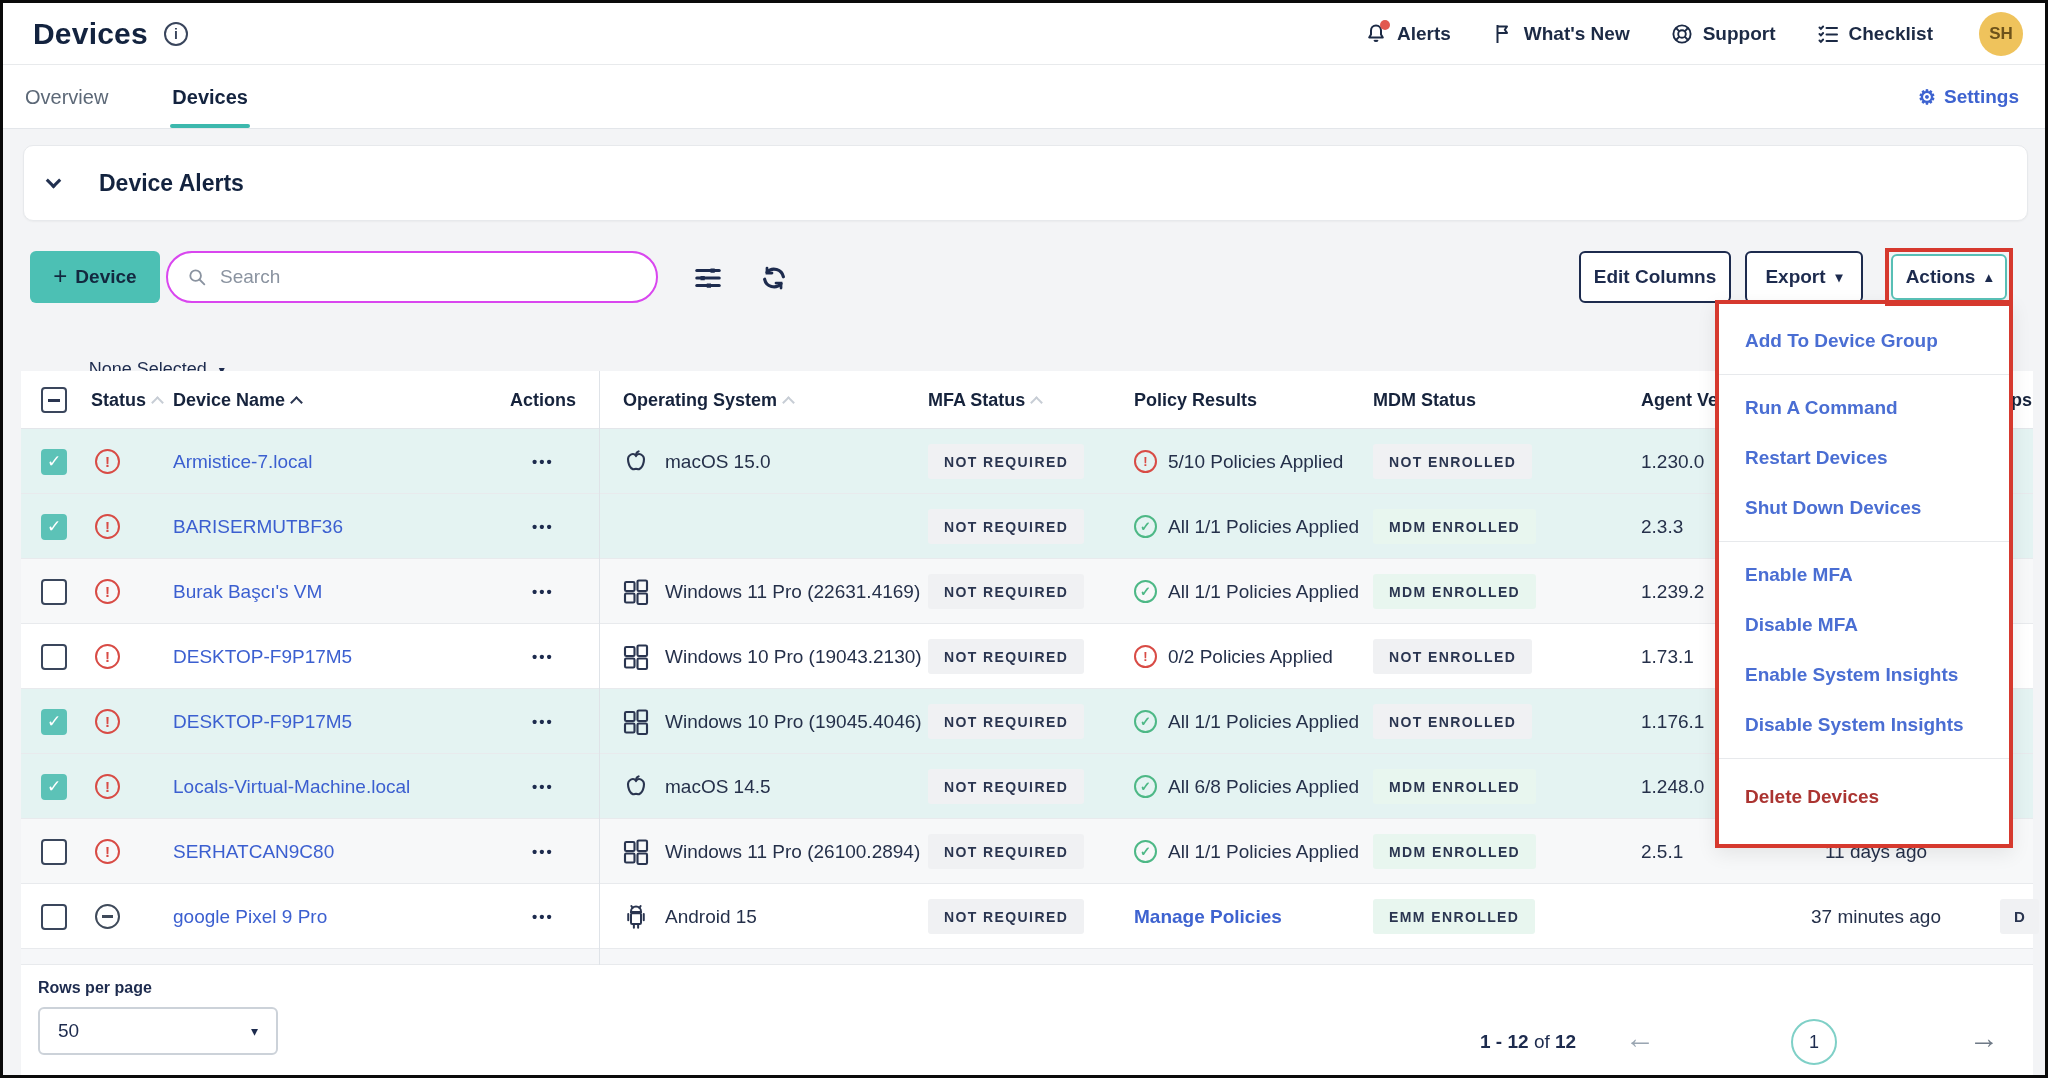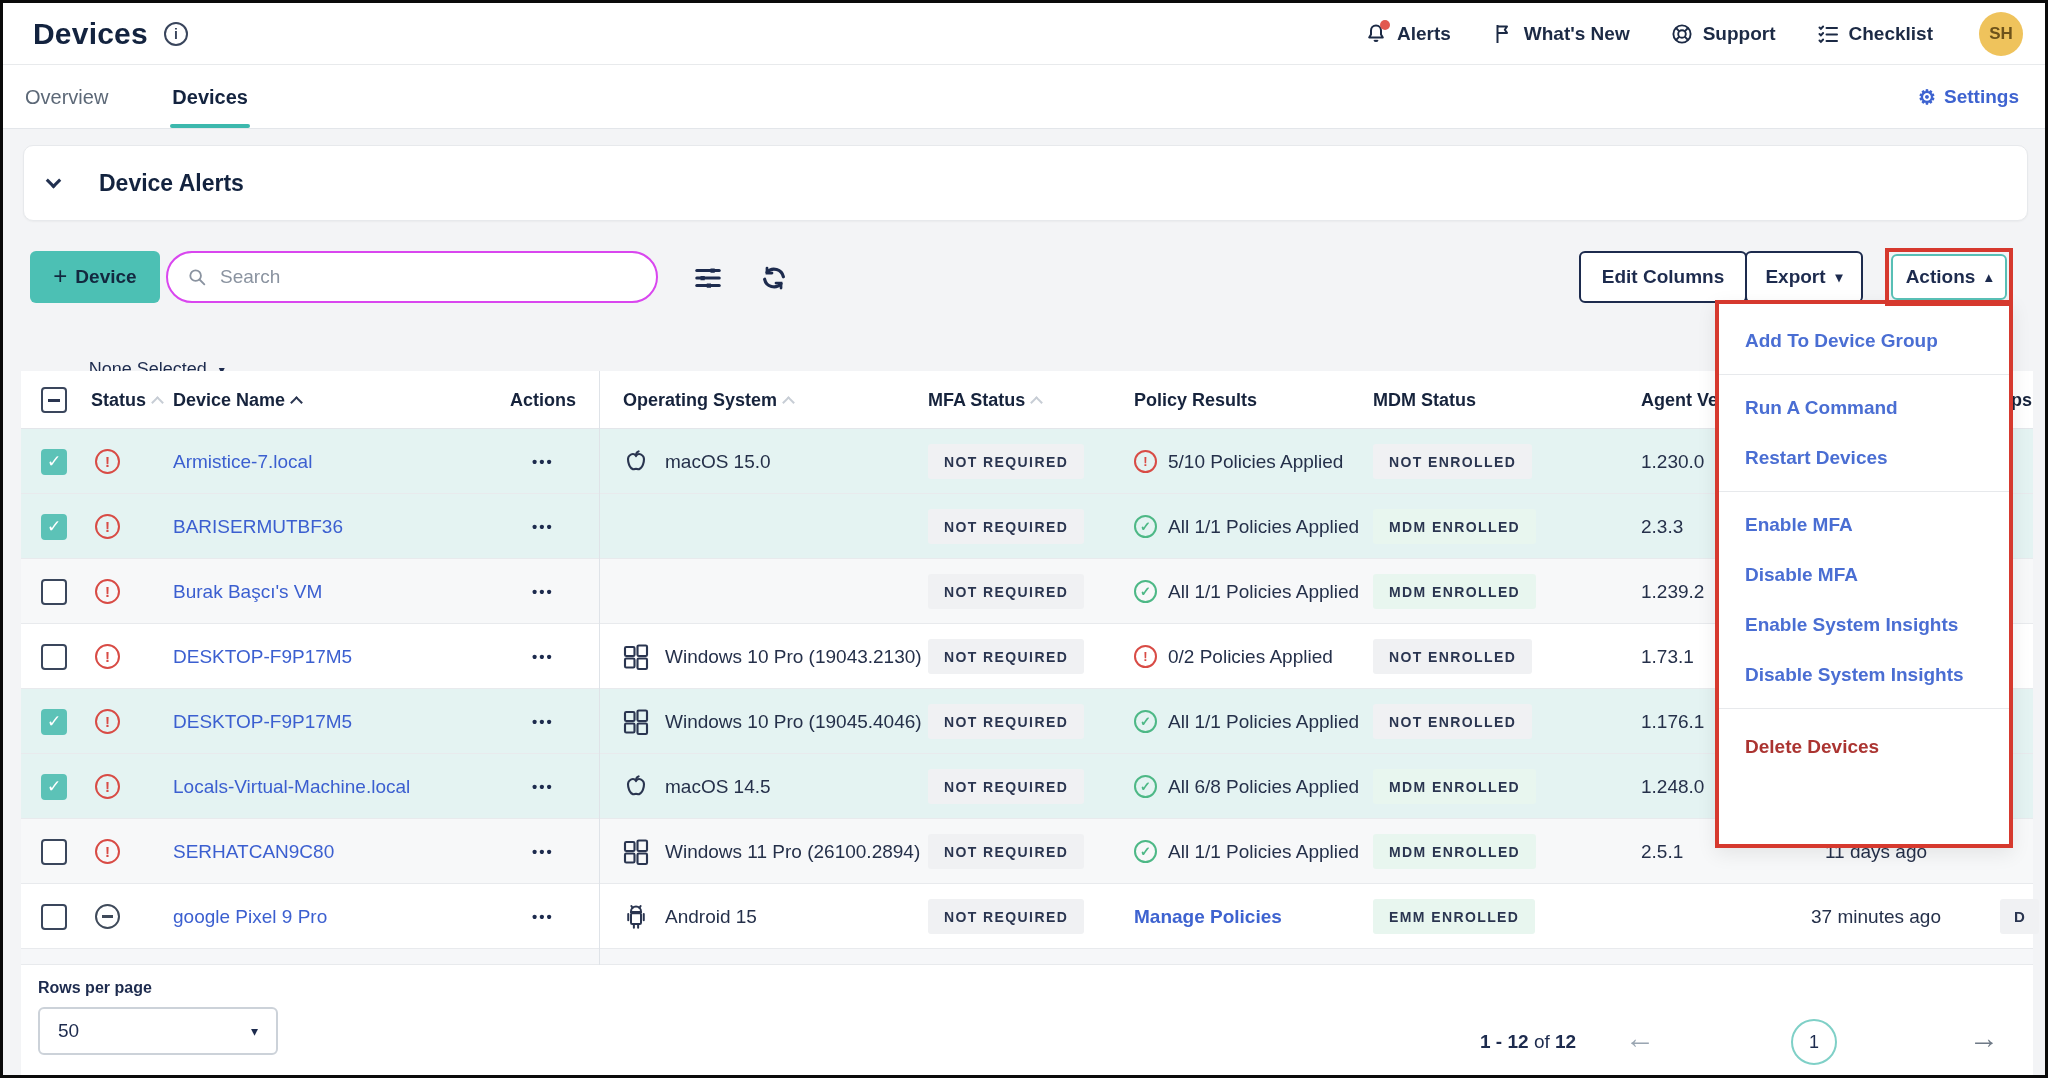--- a/index.html
+++ b/index.html
@@ -38,21 +38,21 @@
   .plus { font-size:24px; font-weight:400; line-height:1; margin-top:-2px; }
   .searchbox { position:absolute; left:163px; top:122px; width:492px; height:52px; background:#fff; border:2px solid #d946ef; border-radius:26px; display:flex; align-items:center; padding:0 18px; }
   .searchbox svg { width:22px; height:22px; margin-right:12px; }
   .searchbox input { border:none; outline:none; flex:1; font-size:19px; color:#33405a; font-family:"Liberation Sans", sans-serif; background:transparent; }
   .searchbox input::placeholder { color:#8a93a0; }
   .tool-ic { position:absolute; top:134px; width:30px; height:30px; cursor:pointer; }
   .tool-ic svg { width:30px; height:30px; }
   .ic-filter { left:690px; }
   .ic-refresh { left:756px; }
   .btn-outline { position:absolute; top:122px; height:52px; background:#fff; border:2.5px solid #1d2b4e; border-radius:6px; display:flex; align-items:center; justify-content:center; gap:10px; font-size:19px; font-weight:700; color:#1d2b4e; cursor:pointer; }
-  .btn-editcols { left:1576px; width:168px; }
+  .btn-editcols { left:1576px; width:152px; }
   .btn-export { left:1742px; width:118px; }
   .caret { font-size:14px; line-height:1; }
   .red-annot-btn { position:absolute; left:1882px; top:119px; width:128px; height:58px; border:4px solid #d6392e; z-index:60; pointer-events:none; }
   .btn-actions { position:absolute; left:1888px; top:125px; width:116px; height:46px; border:2.5px solid #58bfb5; z-index:61; }
 
   
   .viewbar { position:absolute; left:31px; top:206px; display:flex; align-items:center; gap:8px; font-size:18px; color:#1d2b4e; cursor:pointer; }
   .viewbar .vlabel { font-weight:700;margin-top:48px; }
   .viewbar .vcaret { font-size:12px; margin-left:4px; }
 
@@ -351,20 +351,29 @@
             </div>
             <div class="cell" style="left:74px;">
               <span class="st-ic alert">!</span>
             </div>
             <div class="cell" style="left:152px;">
               <span class="devname">Burak Başcı's VM</span>
             </div>
             <div class="cell" style="left:492px;">
               <span class="dots">•••</span>
             </div>
+            <div class="cell" style="left:600px;">
+              <span class="osic"><svg viewBox="0 0 24 24" fill="none" stroke="#2a3550" stroke-width="1.7">
+                  <rect x="3.2" y="4" width="7.6" height="7.2" rx="1"></rect>
+                  <rect x="13.2" y="2.8" width="7.6" height="8.4" rx="1"></rect>
+                  <rect x="3.2" y="13.2" width="7.6" height="7.2" rx="1"></rect>
+                  <rect x="13.2" y="13.2" width="7.6" height="8.4" rx="1"></rect>
+                </svg></span>
+              <span class="ostext">Windows 11 Pro (22631.4169)</span>
+            </div>
             <div class="cell" style="left:907px;">
               <span class="badge gray">NOT REQUIRED</span>
             </div>
             <div class="cell" style="left:1113px;">
               <span class="polwrap">
                 <span class="pol-ic success">✓</span>
                 <span>All 1/1 Policies Applied</span>
               </span>
             </div>
             <div class="cell" style="left:1352px;">
@@ -590,20 +599,21 @@
       <div class="pag-arrow pag-next">→</div>
     </div>
 
   </div>
 
   <div class="dropdown" id="dropdown">
       <div class="mi">Add To Device Group</div>
       <div class="msep"></div>
       <div class="mi">Run A Command</div>
       <div class="mi">Restart Devices</div>
+      <div class="mi">Shut Down Devices</div>
       <div class="msep"></div>
       <div class="mi">Enable MFA</div>
       <div class="mi">Disable MFA</div>
       <div class="mi">Enable System Insights</div>
       <div class="mi">Disable System Insights</div>
       <div class="msep"></div>
       <div class="mi danger">Delete Devices</div>
     </div>
 
 </div>

